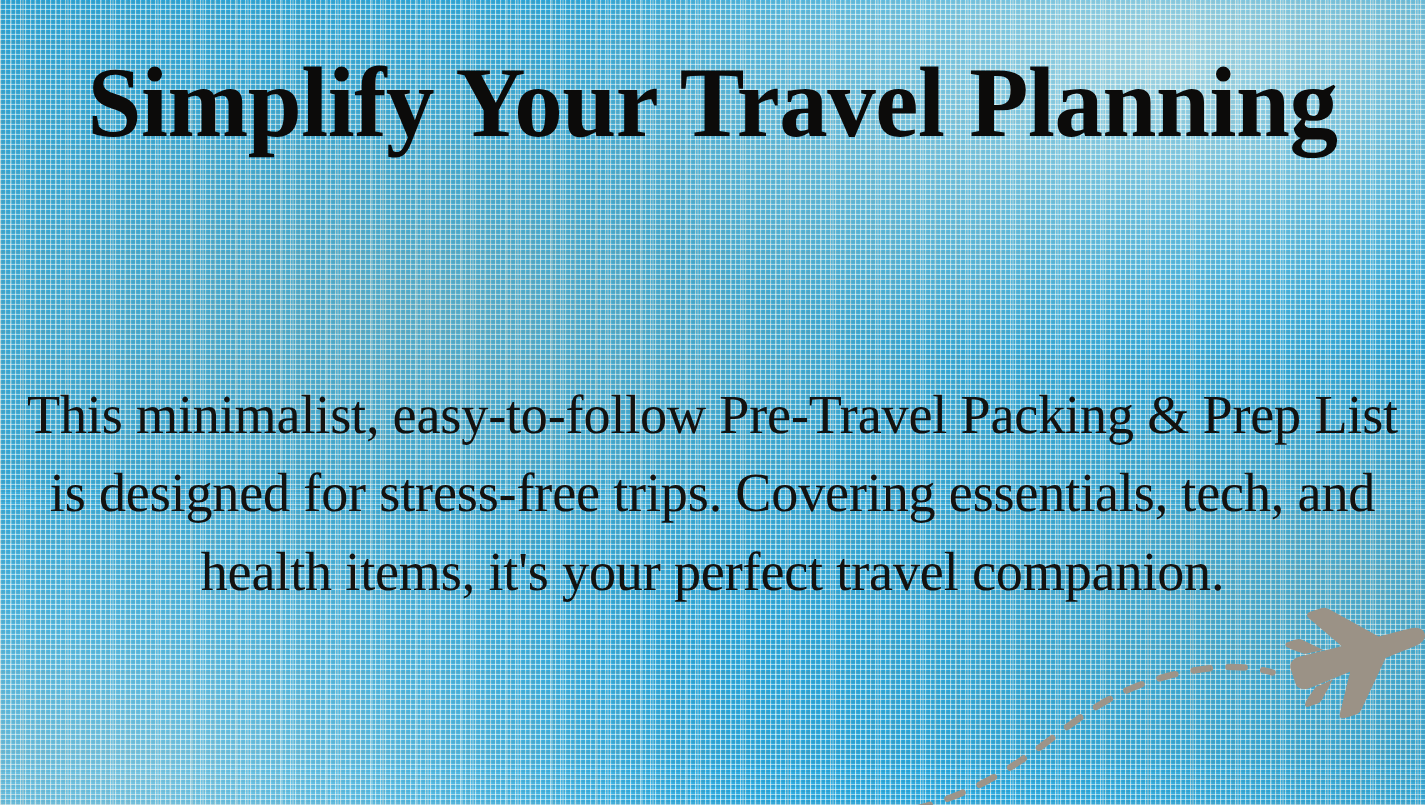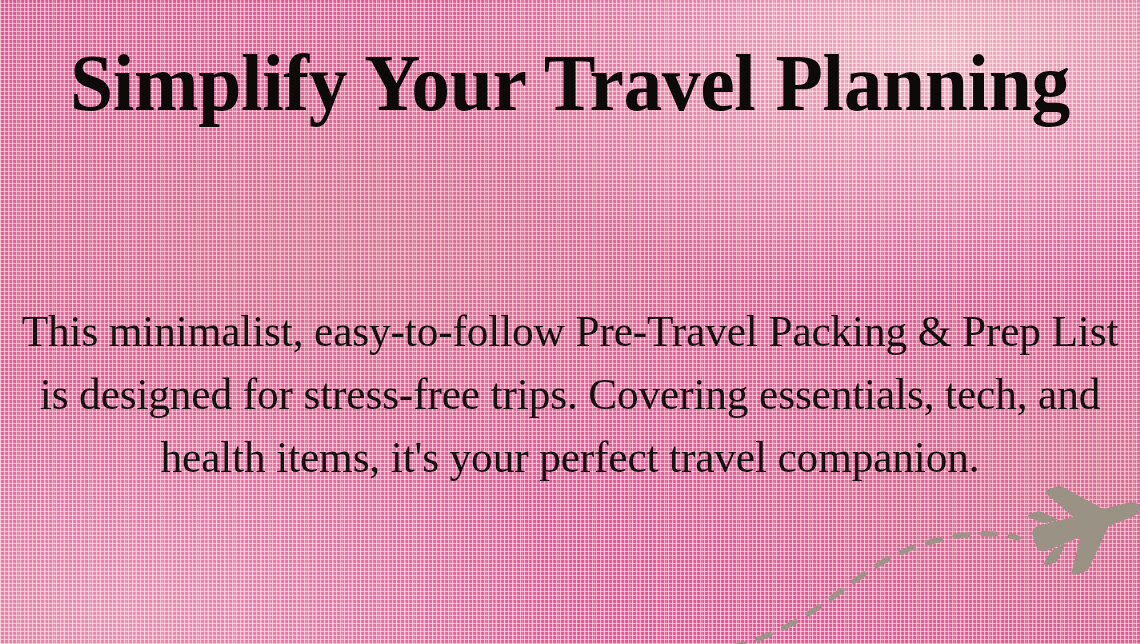--- a/index.html
+++ b/index.html
@@ -6,21 +6,21 @@
     margin: 0;
     padding: 0;
     background: #e6dcc6;
   }
 
   #canvas {
     position: relative;
     width: 1140px;
     height: 644px;
     overflow: hidden;
-    background-color: #ec4899;
+    background-color: #0ea5e9;
     font-family: "Liberation Serif", "DejaVu Serif", serif;
     -webkit-font-smoothing: antialiased;
   }
 
   
   .tex {
     position: absolute;
     inset: 0;
     pointer-events: none;
   }

